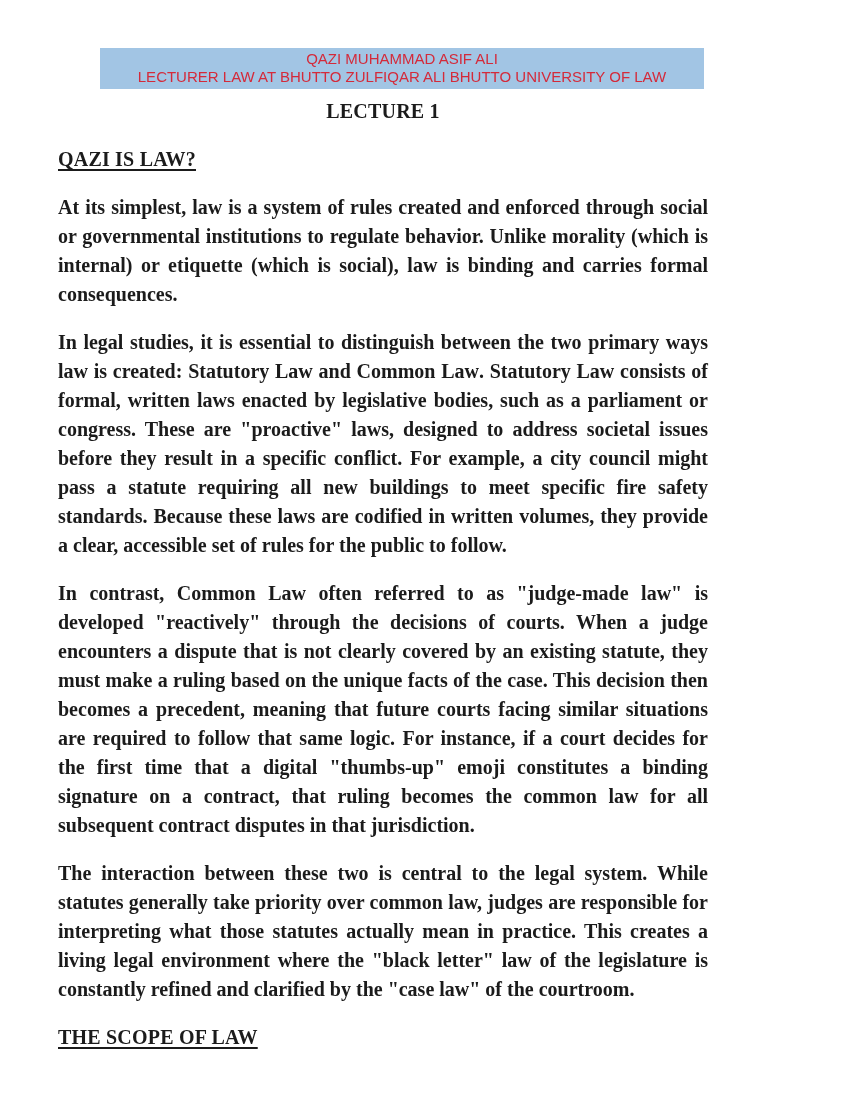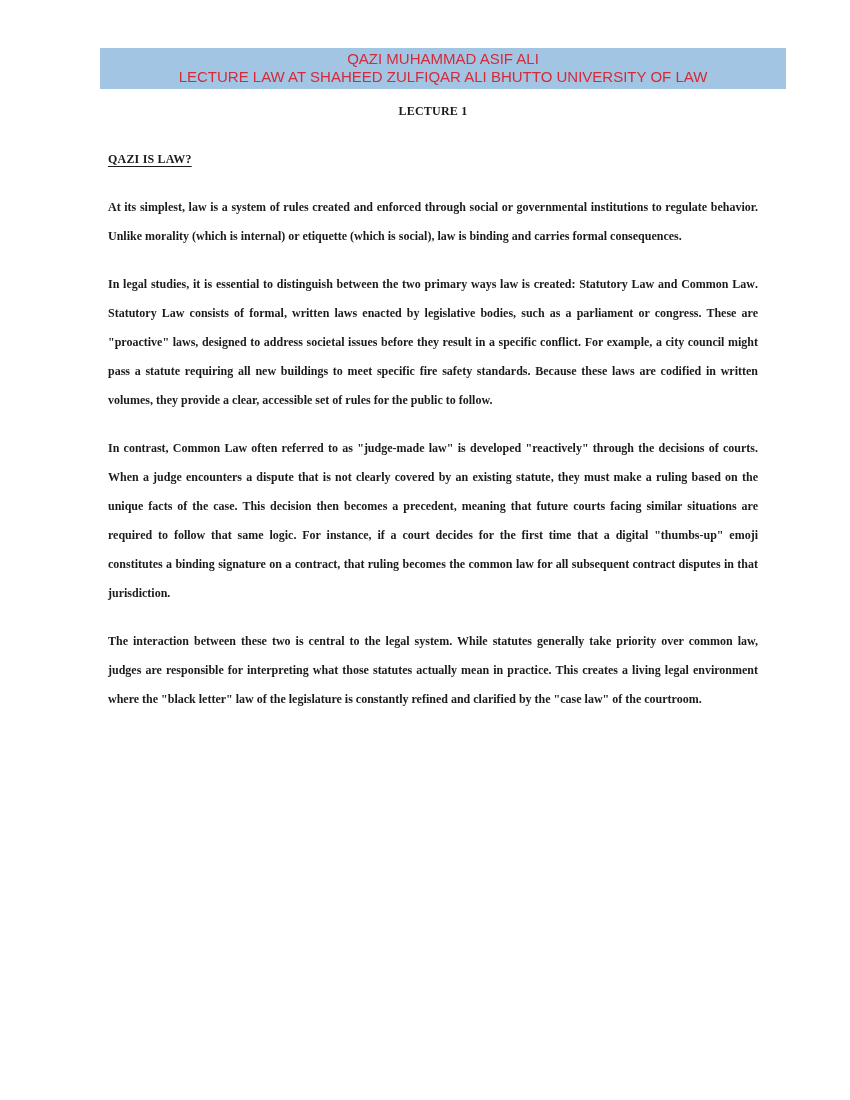--- a/index.html
+++ b/index.html
@@ -11,34 +11,34 @@
     position: relative;
     width: 850px;
     height: 1100px;
     background: var(--page-bg, #ffffff);
     color: var(--body-text, #1b1b1b);
     font-family: "Liberation Serif", "DejaVu Serif", serif;
     overflow: hidden;
   }
   .banner {
     margin: 48px 100px 0 100px;
-    width: 686px;
+    width: 604px;
     box-sizing: border-box;
     background: var(--banner-bg, #a2c5e4);
     color: var(--banner-text, #d42a3a);
     font-family: "Liberation Sans", "DejaVu Sans", sans-serif;
     font-size: 15px;
     line-height: 18px;
     text-align: center;
     padding: 2px 4px 3px 4px;
   }
   .content {
-    margin: 0 108px;
+    margin: 0 58px;
     width: 650px;
-    font-size: 12px;
+    font-size: 20px;
     line-height: 29px;
   }
   .title-block {
     margin-top: 8px;
     text-align: center;
     font-weight: bold;
   }
   .doc-title {
     letter-spacing: 0.2px;
   }
@@ -55,34 +55,35 @@
     font-weight: bold;
   }
 </style>
 </head>
 <body>
 
 <div class="page">
 
   <div class="banner">
     <div class="banner-line">QAZI MUHAMMAD ASIF ALI</div>
-    <div class="banner-line">LECTURE LAW AT SHAHEED ZULFIQAR ALI BHUTTO UNIVERSITY OF LAW</div>
+    <div class="banner-line">LECTURER LAW AT BHUTTO ZULFIQAR ALI BHUTTO UNIVERSITY OF LAW</div>
   </div>
 
   <div class="content">
 
     <div class="title-block">
       <div class="doc-title">LECTURE 1</div>
     </div>
 
     <div class="section-heading">QAZI IS LAW?</div>
 
     <p class="para"><span>At its simplest, law is a system of rules created and enforced through social or governmental institutions to regulate behavior. Unlike morality (which is internal) or etiquette (which is social), law is binding and carries formal consequences.</span></p>
 
     <p class="para"><span>In legal studies, it is essential to distinguish between the two primary ways law is created: </span><strong>Statutory Law</strong><span> and </span><strong>Common Law</strong><span>. Statutory Law consists of formal, written laws enacted by legislative bodies, such as a parliament or congress. These are "proactive" laws, designed to address societal issues before they result in a specific conflict. For example, a city council might pass a statute requiring all new buildings to meet specific fire safety standards. Because these laws are codified in written volumes, they provide a clear, accessible set of rules for the public to follow.</span></p>
 
     <p class="para"><span>In contrast, </span><strong>Common Law</strong><span> often referred to as "judge-made law" is developed "reactively" through the decisions of courts. When a judge encounters a dispute that is not clearly covered by an existing statute, they must make a ruling based on the unique facts of the case. This decision then becomes a precedent, meaning that future courts facing similar situations are required to follow that same logic. For instance, if a court decides for the first time that a digital "thumbs-up" emoji constitutes a binding signature on a contract, that ruling becomes the common law for all subsequent contract disputes in that jurisdiction.</span></p>
 
     <p class="para"><span>The interaction between these two is central to the legal system. While statutes generally take priority over common law, judges are responsible for interpreting what those statutes actually mean in practice. This creates a living legal environment where the "black letter" law of the legislature is constantly refined and clarified by the "case law" of the courtroom.</span></p>
 
+    <div class="section-heading">THE SCOPE OF LAW</div>
 
   </div>
 </div>
 
 </body></html>

